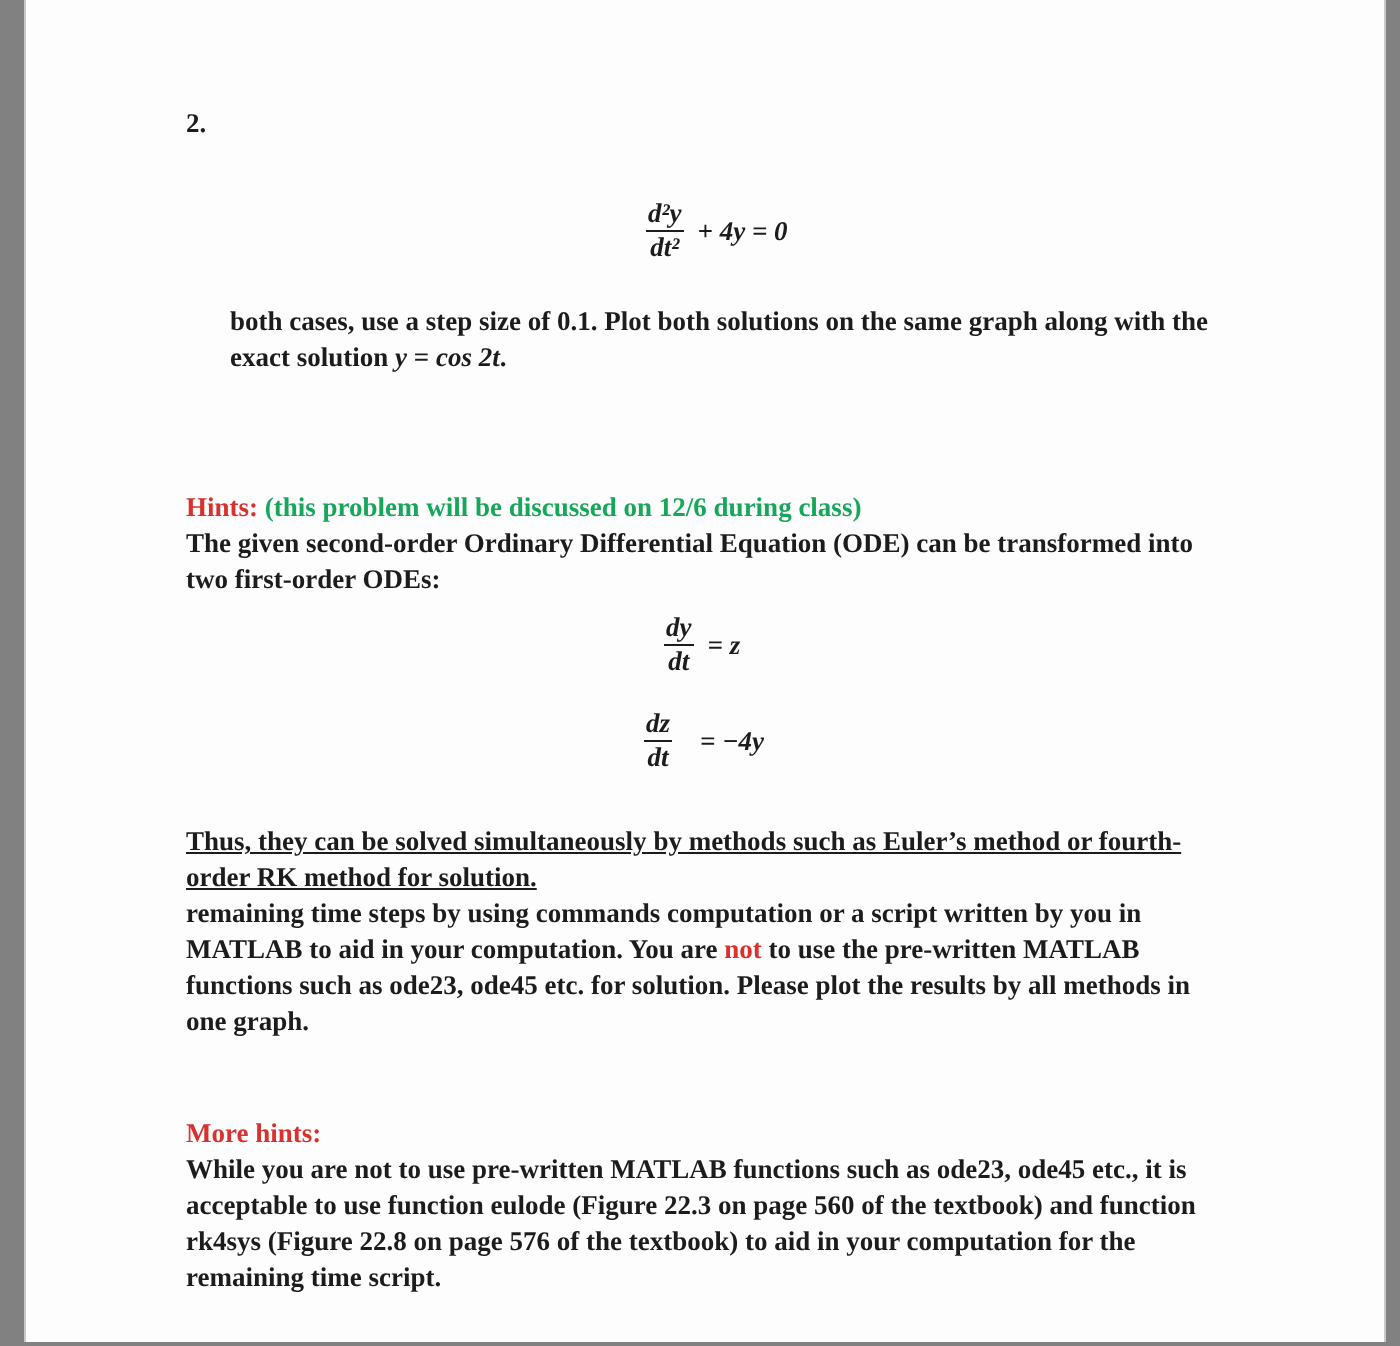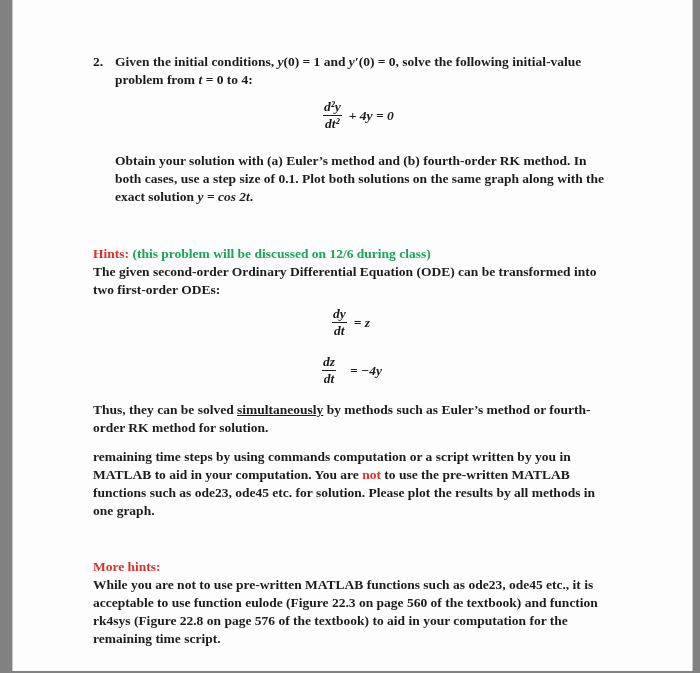--- a/index.html
+++ b/index.html
@@ -34,35 +34,30 @@
   .eq-rhs{line-height:16px;}
 </style>
 </head>
 <body>
 
 <div class="page">
   <div class="paper"></div>
 
   <div class="pnum" style="left:93px;top:53px;">2.</div>
 
-  <div class="para" style="left:115px;top:53px;">
-      <div class="line"><span>Given the initial conditions, </span><span class="seg-i">y</span><span>(0) = 1 and </span><span class="seg-i">y′</span><span>(0) = 0, solve the following initial-value</span></div>
-      <div class="line"><span>problem from </span><span class="seg-i">t</span><span> = 0 to 4:</span></div>
-    </div>
 
   <div class="equation" style="left:322px;top:99px;">
     <span class="frac">
       <span class="num">d²y</span>
       <span class="den">dt²</span>
     </span>
     <span class="eq-rhs">+ 4y = 0</span>
   </div>
 
   <div class="para" style="left:115px;top:152px;">
-      <div class="line"><span>Obtain your solution with (a) Euler’s method and (b) fourth-order RK method. In</span></div>
       <div class="line"><span>both cases, use a step size of 0.1. Plot both solutions on the same graph along with the</span></div>
       <div class="line"><span>exact solution </span><span class="seg-i">y</span><span> = </span><span class="seg-i">cos 2t</span><span>.</span></div>
     </div>
 
   <div class="para" style="left:93px;top:245px;">
       <div class="line"><span class="seg-red">Hints:</span><span class="seg-green"> (this problem will be discussed on 12/6 during class)</span></div>
       <div class="line"><span>The given second-order Ordinary Differential Equation (ODE) can be transformed into</span></div>
       <div class="line"><span>two first-order ODEs:</span></div>
     </div>
 
@@ -75,21 +70,21 @@
   </div>
 
   <div class="equation" style="left:321px;top:354px;gap:13px;">
     <span class="frac">
       <span class="num">dz</span>
       <span class="den">dt</span>
     </span>
     <span class="eq-rhs">= −4y</span>
   </div>
 
-  <div class="para" style="left:93px;top:401px;">
+  <div class="para" style="left:93px;top:412px;text-decoration:underline;">
       <div class="line"><span>Thus, they can be solved </span><span class="seg-u">simultaneously</span><span> by methods such as Euler’s method or fourth-</span></div>
       <div class="line"><span>order RK method for solution.</span></div>
     </div>
 
   <div class="para" style="left:93px;top:448px;">
       <div class="line"><span>remaining time steps by using commands computation or a script written by you in</span></div>
       <div class="line"><span>MATLAB to aid in your computation. You are </span><span class="seg-red">not</span><span> to use the pre-written MATLAB</span></div>
       <div class="line"><span>functions such as ode23, ode45 etc. for solution. Please plot the results by all methods in</span></div>
       <div class="line"><span>one graph.</span></div>
     </div>

